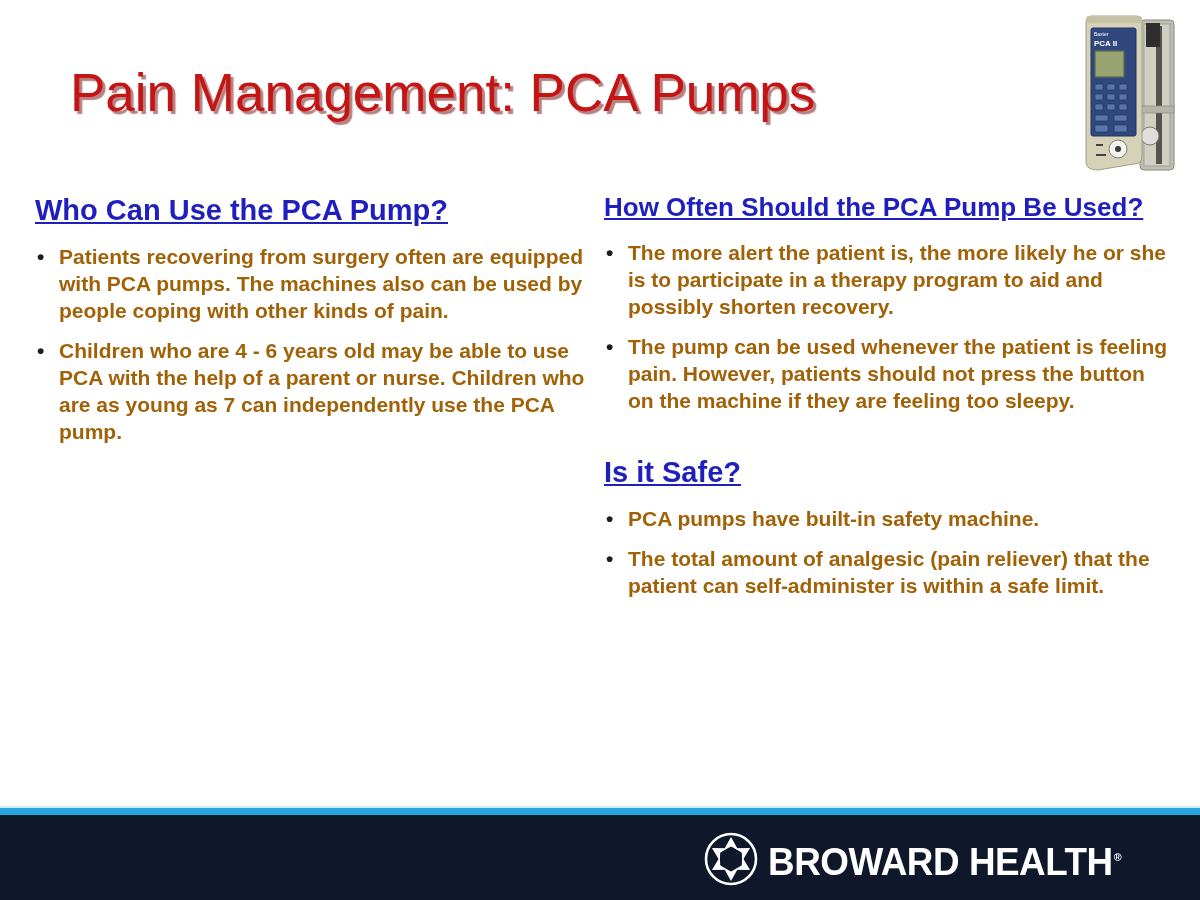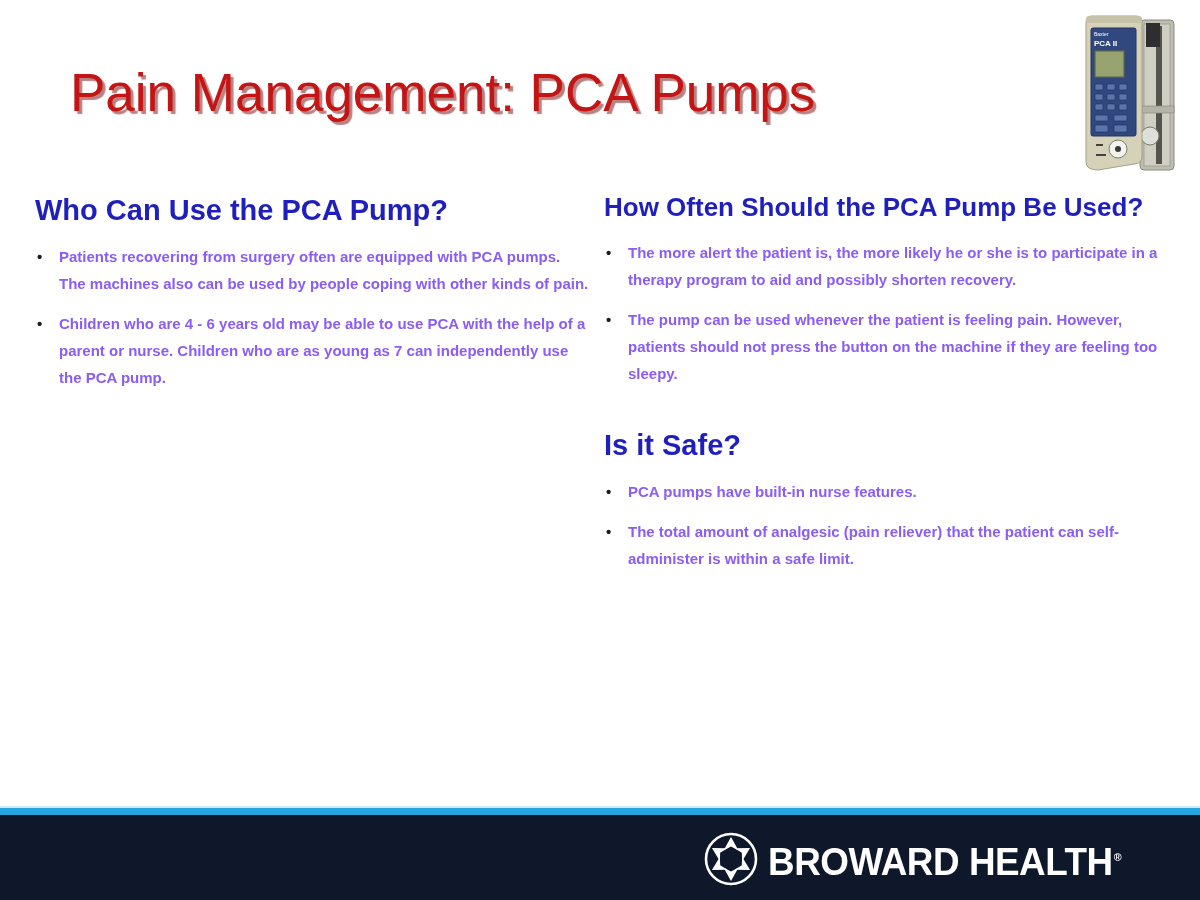--- a/index.html
+++ b/index.html
@@ -18,29 +18,29 @@
     white-space:nowrap;
     margin-left:36px;
   }
 
   
   .col { position:absolute; }
   .col-left  { left:35px;  top:194px; width:555px; }
   .col-right { left:604px; top:192px; width:566px; }
 
   .section-heading {
-    color:#1f1fbe; font-weight:bold; margin:0; white-space:nowrap;
+    color:#1f1fbe; font-weight:bold; margin:0; white-space:nowrap;text-decoration:underline;
   }
   .heading-lg { font-size:29px; }
   .heading-md { font-size:26px; }
   .section + .section { margin-top:42px; }
 
   ul.bullets {
     list-style:none; margin:16px 0 0 0; padding:0;
-    color:#8b5cf6; font-size:15px; font-weight:bold; line-height:27px;
+    color:#a16207; font-size:21px; font-weight:bold; line-height:27px;
   }
   ul.bullets li { position:relative; padding-left:24px; margin-bottom:13px; }
   ul.bullets li::before {
     content:"\2022"; position:absolute; left:2px; top:0; color:#1d1d1d;
   }
 
   
   .pump-wrap { position:absolute; left:1078px; top:8px; width:100px; height:170px;text-align:right; }
 
   
@@ -124,21 +124,21 @@
     <div class="section">
       <h2 class="section-heading heading-md">How Often Should the PCA Pump Be Used?</h2>
       <ul class="bullets">
           <li>The more alert the patient is, the more likely he or she is to participate in a therapy program to aid and possibly shorten recovery.</li>
           <li>The pump can be used whenever the patient is feeling pain. However, patients should not press the button on the machine if they are feeling too sleepy.</li>
         </ul>
     </div>
     <div class="section">
       <h2 class="section-heading heading-lg">Is it Safe?</h2>
       <ul class="bullets">
-          <li>PCA pumps have built-in nurse features.</li>
+          <li>PCA pumps have built-in safety machine.</li>
           <li>The total amount of analgesic (pain reliever) that the patient can self-administer is within a safe limit.</li>
         </ul>
     </div>
   </div>
 
   <div class="footer">
     <div class="strip-pale"></div>
     <div class="strip-light"></div>
     <div class="strip-dark">
       <div class="brand-lockup">

